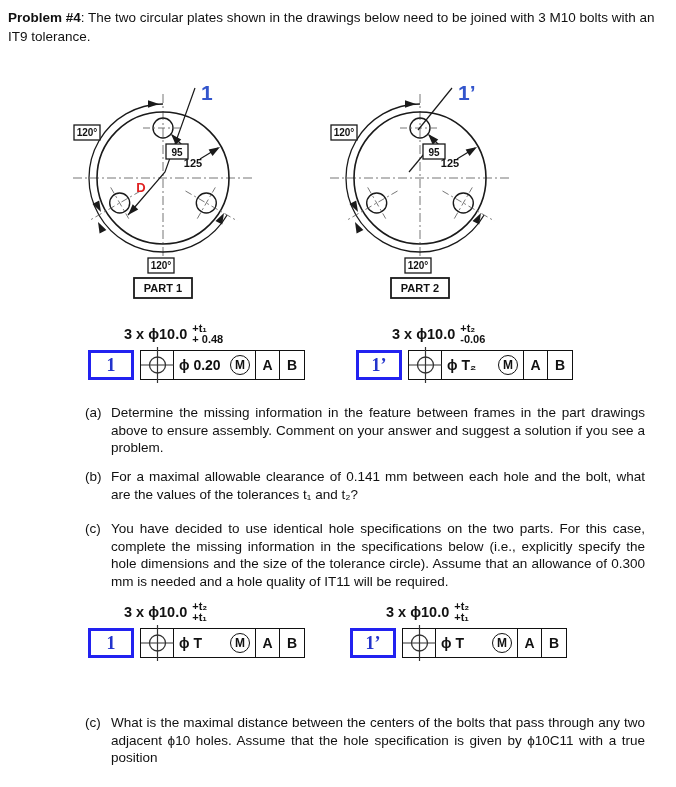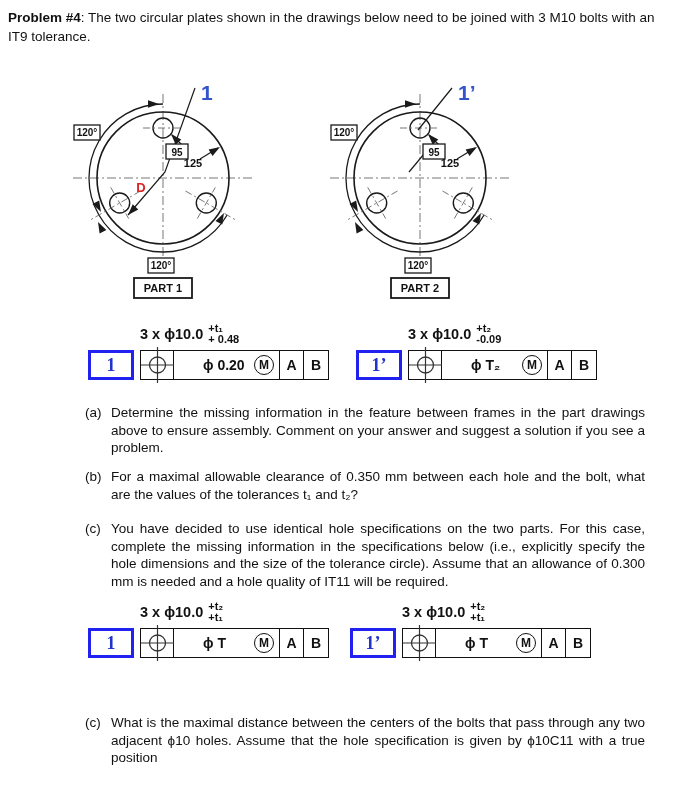--- a/index.html
+++ b/index.html
@@ -11,30 +11,30 @@
   
   .question{left:85px;width:560px;display:flex;font-size:13.5px;line-height:17.5px;}
   .q-label{width:26px;flex:0 0 26px;}
   .q-text{flex:1;text-align:justify;}
   
   svg text{font-family:"Liberation Sans","DejaVu Sans",sans-serif;}
   .dwg-label{font-size:10px;font-weight:bold;fill:#111;}
   .dwg-num{font-size:11px;font-weight:bold;fill:#111;}
   
   .fcf-group{position:absolute;}
-  .dim-line{margin-left:52px;display:flex;align-items:center;height:28px;font-size:14.5px;font-weight:bold;white-space:nowrap;}
+  .dim-line{margin-left:36px;display:flex;align-items:center;height:28px;font-size:14.5px;font-weight:bold;white-space:nowrap;}
   .tol-stack{display:inline-flex;flex-direction:column;margin-left:5px;font-size:11px;line-height:11px;font-weight:bold;}
   .fcf-row{display:flex;align-items:stretch;margin-top:2px;}
   .balloon{width:40px;height:24px;border:3px solid #2222f0;display:flex;align-items:center;justify-content:center;
            font-family:"Liberation Serif","DejaVu Serif",serif;font-weight:bold;font-size:18px;color:#2233cc;margin-right:6px;}
   .frame{display:flex;border:1.6px solid #111;height:30px;box-sizing:border-box;background:#fff;}
   .cell{display:flex;align-items:center;justify-content:center;border-right:1.6px solid #111;box-sizing:border-box;overflow:visible;}
   .cell:last-child{border-right:none;}
   .pos-cell{width:33px;}
-  .tol-cell{width:82px;justify-content:space-between;padding:0 5px;font-size:14px;font-weight:bold;white-space:nowrap;margin-left:24px;}
+  .tol-cell{width:82px;justify-content:space-between;padding:0 5px;font-size:14px;font-weight:bold;white-space:nowrap;}
   .datum-cell{width:24px;font-size:14px;font-weight:bold;}
   .circ-m{width:18px;height:18px;border:1.6px solid #111;border-radius:50%;display:flex;align-items:center;justify-content:center;
           font-size:12px;font-weight:bold;margin-left:6px;flex:0 0 18px;}
 </style>
 </head>
 <body>
 
 <div id="title" class="abs">
   <b>Problem #4</b><span>: The two circular plates shown in the drawings below need to be joined with 3 M10 bolts with an IT9 tolerance.</span>
 </div>
@@ -161,21 +161,21 @@
       <div class="cell datum-cell">B</div>
     </div>
   </div>
 </div>
 
 <div class="fcf-group" style="left:356px;top:320px;">
   <div class="dim-line">
     <span>3 x ϕ10.0</span>
     <span class="tol-stack">
       <span>+t₂</span>
-      <span>-0.09</span>
+      <span>-0.06</span>
     </span>
   </div>
   <div class="fcf-row">
     <div class="balloon">1’</div>
     <div class="frame">
       <div class="cell pos-cell">
         <svg width="33" height="30" viewBox="0 0 33 30" style="overflow:visible">
           <line x1="0" y1="15" x2="33" y2="15" stroke="#333" stroke-width="1.2"></line>
           <line x1="16.5" y1="-3" x2="16.5" y2="33" stroke="#333" stroke-width="1.2"></line>
           <circle cx="16.5" cy="15" r="8" fill="none" stroke="#333" stroke-width="1.3"></circle>
@@ -190,21 +190,21 @@
     </div>
   </div>
 </div>
 
 <div class="question abs" style="top:404px;">
   <span class="q-label">(a)</span>
   <div class="q-text">Determine the missing information in the feature between frames in the part drawings above to ensure assembly. Comment on your answer and suggest a solution if you see a problem.</div>
 </div>
 <div class="question abs" style="top:468px;">
   <span class="q-label">(b)</span>
-  <div class="q-text">For a maximal allowable clearance of 0.350 mm between each hole and the bolt, what are the values of the tolerances t₁ and t₂?</div>
+  <div class="q-text">For a maximal allowable clearance of 0.141 mm between each hole and the bolt, what are the values of the tolerances t₁ and t₂?</div>
 </div>
 <div class="question abs" style="top:520px;">
   <span class="q-label">(c)</span>
   <div class="q-text">You have decided to use identical hole specifications on the two parts. For this case, complete the missing information in the specifications below (i.e., explicitly specify the hole dimensions and the size of the tolerance circle). Assume that an allowance of 0.300 mm is needed and a hole quality of IT11 will be required.</div>
 </div>
 
 <div class="fcf-group" style="left:88px;top:598px;">
   <div class="dim-line">
     <span>3 x ϕ10.0</span>
     <span class="tol-stack">

